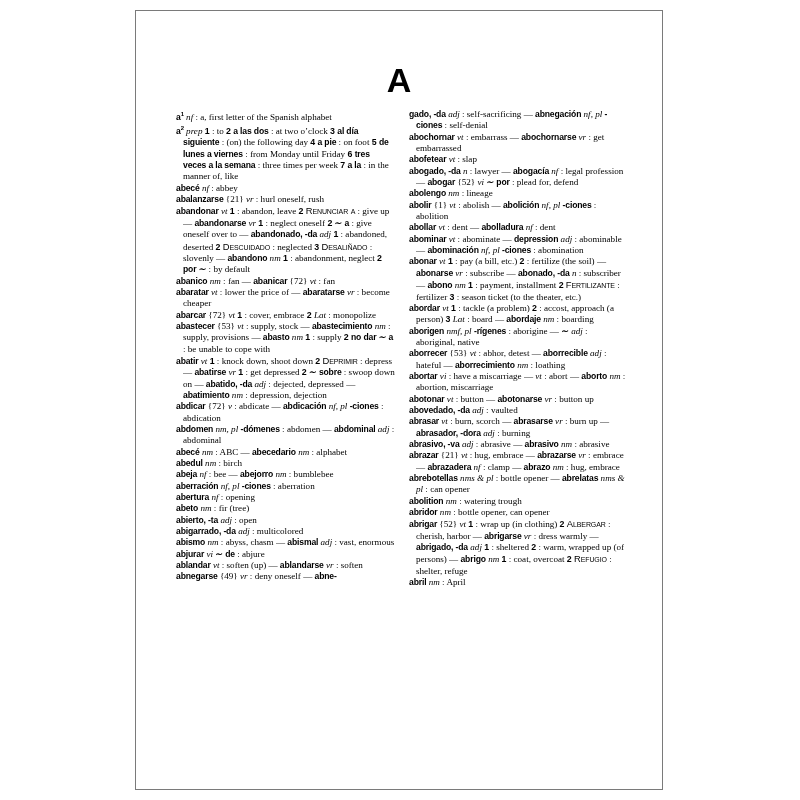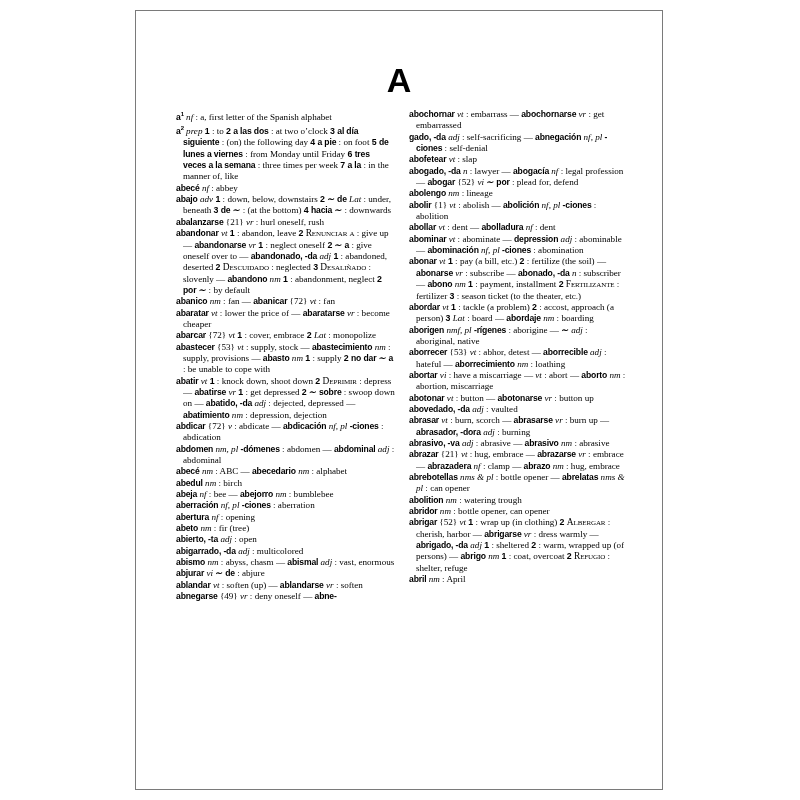--- a/index.html
+++ b/index.html
@@ -66,21 +66,21 @@
     font-family: "Liberation Sans", sans-serif;
     font-weight: bold;
     font-size: 8.6px;
     letter-spacing: -0.15px;
   }
   i, .it {
     font-family: "Liberation Serif", serif;
     font-style: italic;
   }
   .sc {
-    font-family: Liberation Serif, serif;
+    font-family: Liberation Sans, sans-serif;
     font-variant: small-caps;
     font-size: 9.4px;
     letter-spacing: -0.1px;
   }
   .sup {
     font-family: "Liberation Sans", sans-serif;
     font-weight: bold;
     font-size: 6px;
     vertical-align: super;
   }
@@ -103,21 +103,20 @@
 <div id="page">
   <div id="sheet">
 
     <div id="letter-heading">A</div>
 
     <div id="columns">
       <div class="column">
           <p class="entry"><span class="hw">a<span class="sup">1</span></span> <i>nf</i> : a, first letter of the Spanish alphabet</p>
           <p class="entry"><span class="hw">a<span class="sup">2</span></span> <i>prep</i> <span class="num">1</span> : to <span class="num">2</span> <b>a las dos</b> : at two o’clock <span class="num">3</span> <b>al día siguiente</b> : (on) the following day <span class="num">4</span> <b>a pie</b> : on foot <span class="num">5</span> <b>de lunes a viernes</b> : from Monday until Friday <span class="num">6</span> <b>tres veces a la semana</b> : three times per week <span class="num">7</span> <b>a la</b> : in the manner of, like</p>
           <p class="entry"><b>abecé</b> <i>nf</i> : abbey</p>
-          <p class="entry"><b>abajo</b> <i>adv</i> <span class="num">1</span> : down, below, downstairs <span class="num">2</span> <span class="tilde">∼</span> <b>de</b> <i>Lat</i> : under, beneath <span class="num">3</span> <b>de</b> <span class="tilde">∼</span> : (at the bottom) <span class="num">4</span> <b>hacia</b> <span class="tilde">∼</span> : downwards</p>
           <p class="entry"><b>abalanzarse</b> {21} <i>vr</i> : hurl oneself, rush</p>
           <p class="entry"><b>abandonar</b> <i>vt</i> <span class="num">1</span> : abandon, leave <span class="num">2</span> <span class="sc">Renunciar a</span> : give up <span class="dash">—</span> <b>abandonarse</b> <i>vr</i> <span class="num">1</span> : neglect oneself <span class="num">2</span> <span class="tilde">∼</span> <b>a</b> : give oneself over to <span class="dash">—</span> <b>abandonado, -da</b> <i>adj</i> <span class="num">1</span> : abandoned, deserted <span class="num">2</span> <span class="sc">Descuidado</span> : neglected <span class="num">3</span> <span class="sc">Desaliñado</span> : slovenly <span class="dash">—</span> <b>abandono</b> <i>nm</i> <span class="num">1</span> : abandonment, neglect <span class="num">2</span> <b>por</b> <span class="tilde">∼</span> : by default</p>
           <p class="entry"><b>abanico</b> <i>nm</i> : fan <span class="dash">—</span> <b>abanicar</b> {72} <i>vt</i> : fan</p>
           <p class="entry"><b>abaratar</b> <i>vt</i> : lower the price of <span class="dash">—</span> <b>abaratarse</b> <i>vr</i> : become cheaper</p>
           <p class="entry"><b>abarcar</b> {72} <i>vt</i> <span class="num">1</span> : cover, embrace <span class="num">2</span> <i>Lat</i> : monopolize</p>
           <p class="entry"><b>abastecer</b> {53} <i>vt</i> : supply, stock <span class="dash">—</span> <b>abastecimiento</b> <i>nm</i> : supply, provisions <span class="dash">—</span> <b>abasto</b> <i>nm</i> <span class="num">1</span> : supply <span class="num">2</span> <b>no dar</b> <span class="tilde">∼</span> <b>a</b> : be unable to cope with</p>
           <p class="entry"><b>abatir</b> <i>vt</i> <span class="num">1</span> : knock down, shoot down <span class="num">2</span> <span class="sc">Deprimir</span> : depress <span class="dash">—</span> <b>abatirse</b> <i>vr</i> <span class="num">1</span> : get depressed <span class="num">2</span> <span class="tilde">∼</span> <b>sobre</b> : swoop down on <span class="dash">—</span> <b>abatido, -da</b> <i>adj</i> : dejected, depressed <span class="dash">—</span> <b>abatimiento</b> <i>nm</i> : depression, dejection</p>
           <p class="entry"><b>abdicar</b> {72} <i>v</i> : abdicate <span class="dash">—</span> <b>abdicación</b> <i>nf, pl</i> <b>-ciones</b> : abdication</p>
           <p class="entry"><b>abdomen</b> <i>nm, pl</i> <b>-dómenes</b> : abdomen <span class="dash">—</span> <b>abdominal</b> <i>adj</i> : abdominal</p>
           <p class="entry"><b>abecé</b> <i>nm</i> : ABC <span class="dash">—</span> <b>abecedario</b> <i>nm</i> : alphabet</p>
@@ -127,22 +126,22 @@
           <p class="entry"><b>abertura</b> <i>nf</i> : opening</p>
           <p class="entry"><b>abeto</b> <i>nm</i> : fir (tree)</p>
           <p class="entry"><b>abierto, -ta</b> <i>adj</i> : open</p>
           <p class="entry"><b>abigarrado, -da</b> <i>adj</i> : multicolored</p>
           <p class="entry"><b>abismo</b> <i>nm</i> : abyss, chasm <span class="dash">—</span> <b>abismal</b> <i>adj</i> : vast, enormous</p>
           <p class="entry"><b>abjurar</b> <i>vi</i> <span class="tilde">∼</span> <b>de</b> : abjure</p>
           <p class="entry"><b>ablandar</b> <i>vt</i> : soften (up) <span class="dash">—</span> <b>ablandarse</b> <i>vr</i> : soften</p>
           <p class="entry"><b>abnegarse</b> {49} <i>vr</i> : deny oneself <span class="dash">—</span> <b>abne-</b></p>
         </div>
       <div class="column">
+          <p class="entry"><b>gado, -da</b> <i>adj</i> : self-sacrificing <span class="dash">—</span> <b>abnegación</b> <i>nf, pl</i> <b>-ciones</b> : self-denial</p>
           <p class="entry"><b>abochornar</b> <i>vt</i> : embarrass <span class="dash">—</span> <b>abochornarse</b> <i>vr</i> : get embarrassed</p>
-          <p class="entry"><b>gado, -da</b> <i>adj</i> : self-sacrificing <span class="dash">—</span> <b>abnegación</b> <i>nf, pl</i> <b>-ciones</b> : self-denial</p>
           <p class="entry"><b>abofetear</b> <i>vt</i> : slap</p>
           <p class="entry"><b>abogado, -da</b> <i>n</i> : lawyer <span class="dash">—</span> <b>abogacía</b> <i>nf</i> : legal profession <span class="dash">—</span> <b>abogar</b> {52} <i>vi</i> <span class="tilde">∼</span> <b>por</b> : plead for, defend</p>
           <p class="entry"><b>abolengo</b> <i>nm</i> : lineage</p>
           <p class="entry"><b>abolir</b> {1} <i>vt</i> : abolish <span class="dash">—</span> <b>abolición</b> <i>nf, pl</i> <b>-ciones</b> : abolition</p>
           <p class="entry"><b>abollar</b> <i>vt</i> : dent <span class="dash">—</span> <b>abolladura</b> <i>nf</i> : dent</p>
           <p class="entry"><b>abominar</b> <i>vt</i> : abominate <span class="dash">—</span> <b>depression</b> <i>adj</i> : abominable <span class="dash">—</span> <b>abominación</b> <i>nf, pl</i> <b>-ciones</b> : abomination</p>
           <p class="entry"><b>abonar</b> <i>vt</i> <span class="num">1</span> : pay (a bill, etc.) <span class="num">2</span> : fertilize (the soil) <span class="dash">—</span> <b>abonarse</b> <i>vr</i> : subscribe <span class="dash">—</span> <b>abonado, -da</b> <i>n</i> : subscriber <span class="dash">—</span> <b>abono</b> <i>nm</i> <span class="num">1</span> : payment, installment <span class="num">2</span> <span class="sc">Fertilizante</span> : fertilizer <span class="num">3</span> : season ticket (to the theater, etc.)</p>
           <p class="entry"><b>abordar</b> <i>vt</i> <span class="num">1</span> : tackle (a problem) <span class="num">2</span> : accost, approach (a person) <span class="num">3</span> <i>Lat</i> : board <span class="dash">—</span> <b>abordaje</b> <i>nm</i> : boarding</p>
           <p class="entry"><b>aborigen</b> <i>nmf, pl</i> <b>-rígenes</b> : aborigine <span class="dash">—</span> <span class="tilde">∼</span> <i>adj</i> : aboriginal, native</p>
           <p class="entry"><b>aborrecer</b> {53} <i>vt</i> : abhor, detest <span class="dash">—</span> <b>aborrecible</b> <i>adj</i> : hateful <span class="dash">—</span> <b>aborrecimiento</b> <i>nm</i> : loathing</p>

